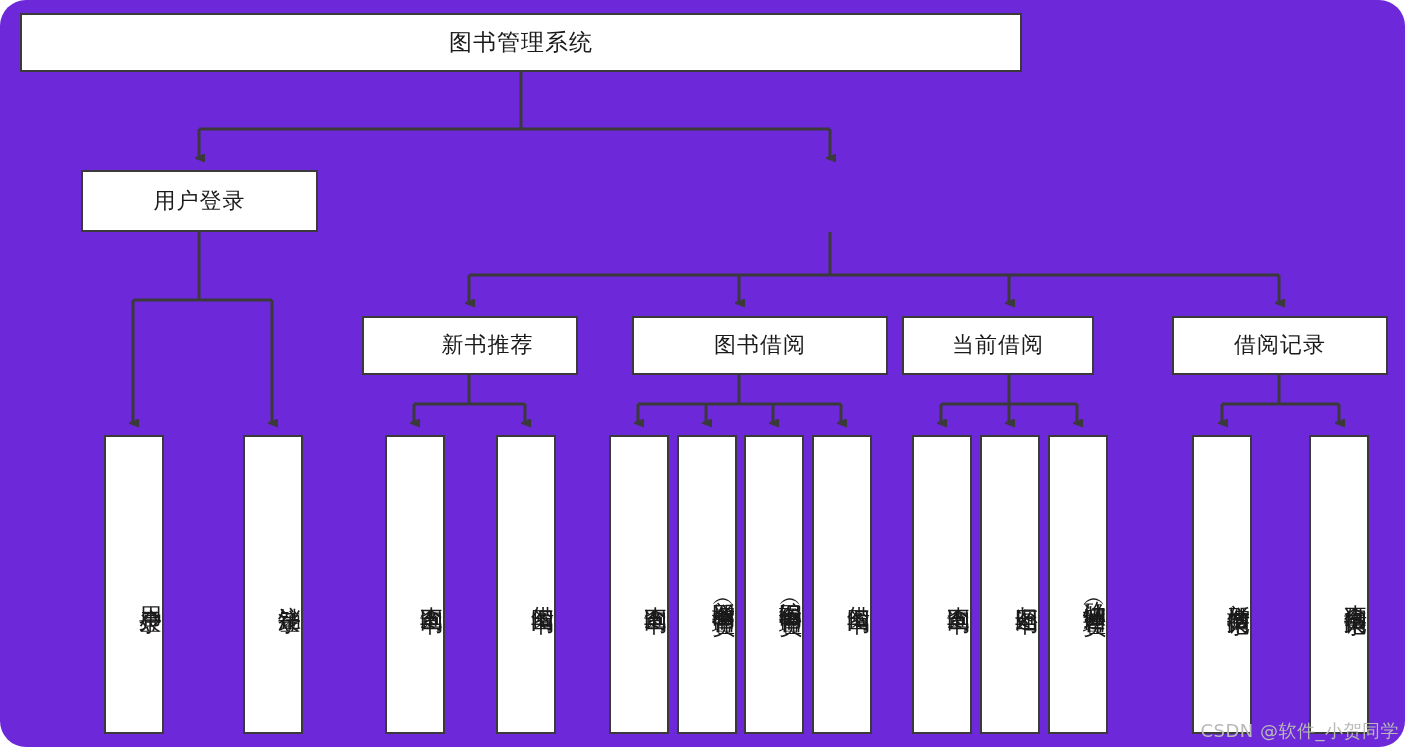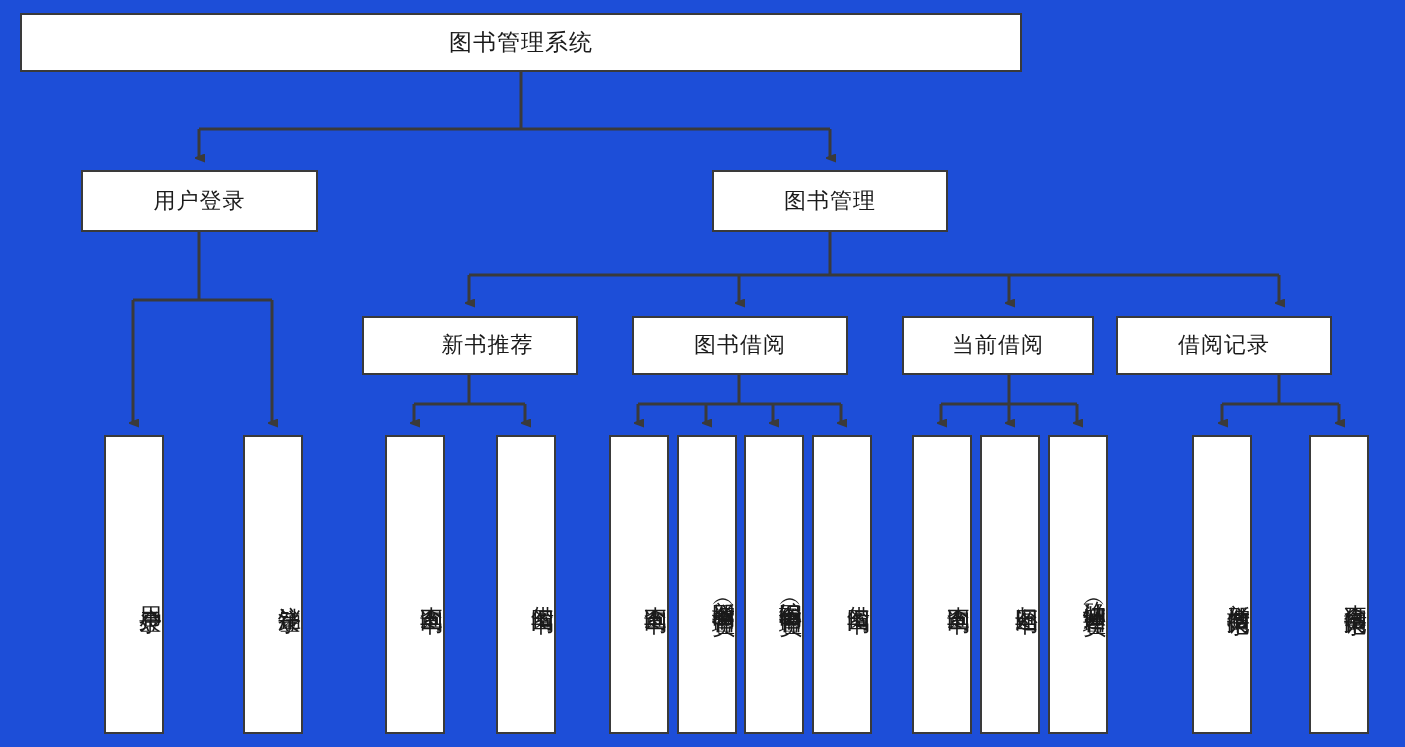--- a/index.html
+++ b/index.html
@@ -7,22 +7,23 @@
     padding: 0;
     background: #ffffff;
   }
   body {
     font-family: "DejaVu Sans", "Liberation Sans", sans-serif;
   }
   #canvas {
     position: relative;
     width: 1405px;
     height: 747px;
-    background: #1d4ed8;
+    background: #6d28d9;
     overflow: hidden;
+    border-radius: 26px;
   }
   svg.wires {
     position: absolute;
     left: 0;
     top: 0;
     width: 1405px;
     height: 747px;
     pointer-events: none;
   }
   .node {
@@ -114,38 +115,38 @@
       <path d="M1279,375 L1279,404"></path>
       <path d="M1222,404 L1339,404"></path>
       <path d="M1222,404 L1222,423" marker-end="url(#arrow)"></path>
       <path d="M1339,404 L1339,423" marker-end="url(#arrow)"></path>
     </g>
   </svg>
 
   <div class="node horiz root" style="left:20px; top:13px; width:1002px; height:59px;">图书管理系统</div>
 
   <div class="node horiz" style="left:81px; top:170px; width:237px; height:62px;">用户登录</div>
-  <div class="node horiz" style="left:712px; top:170px; width:236px; height:62px;">图书管理</div>
 
   <div class="node horiz" style="left:362px; top:316px; width:216px; height:59px;padding-left:35px;">新书推荐</div>
-  <div class="node horiz" style="left:632px; top:316px; width:216px; height:59px;">图书借阅</div>
+  <div class="node horiz" style="left:632px; top:316px; width:256px; height:59px;">图书借阅</div>
   <div class="node horiz" style="left:902px; top:316px; width:192px; height:59px;">当前借阅</div>
-  <div class="node horiz" style="left:1116px; top:316px; width:216px; height:59px;">借阅记录</div>
+  <div class="node horiz" style="left:1172px; top:316px; width:216px; height:59px;">借阅记录</div>
 
   <div class="node vert" style="left:104px; top:435px; width:60px; height:299px;">用户登录</div>
   <div class="node vert" style="left:243px; top:435px; width:60px; height:299px;">注销登录</div>
 
   <div class="node vert" style="left:385px; top:435px; width:60px; height:299px;">查询图书</div>
   <div class="node vert" style="left:496px; top:435px; width:60px; height:299px;">借阅图书</div>
 
   <div class="node vert" style="left:609px; top:435px; width:60px; height:299px;">查询图书</div>
   <div class="node vert" style="left:677px; top:435px; width:60px; height:299px;">新增图书（管理员）</div>
   <div class="node vert" style="left:744px; top:435px; width:60px; height:299px;">编辑图书（管理员）</div>
   <div class="node vert" style="left:812px; top:435px; width:60px; height:299px;">借阅图书</div>
 
   <div class="node vert" style="left:912px; top:435px; width:60px; height:299px;">查询图书</div>
   <div class="node vert" style="left:980px; top:435px; width:60px; height:299px;">归还图书</div>
   <div class="node vert" style="left:1048px; top:435px; width:60px; height:299px;">确认归还（管理员）</div>
 
   <div class="node vert" style="left:1192px; top:435px; width:60px; height:299px;">新增借阅记录</div>
   <div class="node vert" style="left:1309px; top:435px; width:60px; height:299px;">查询借阅记录</div>
 
+  <div class="watermark">CSDN @软件_小贺同学</div>
 </div>
 
 </body></html>

